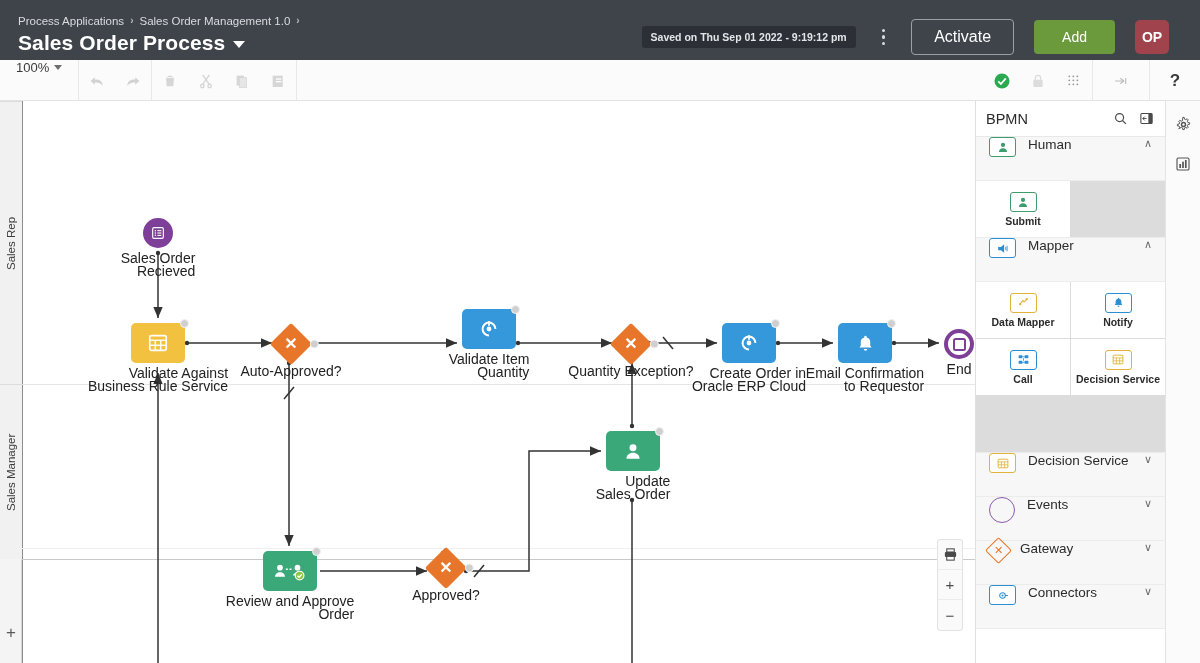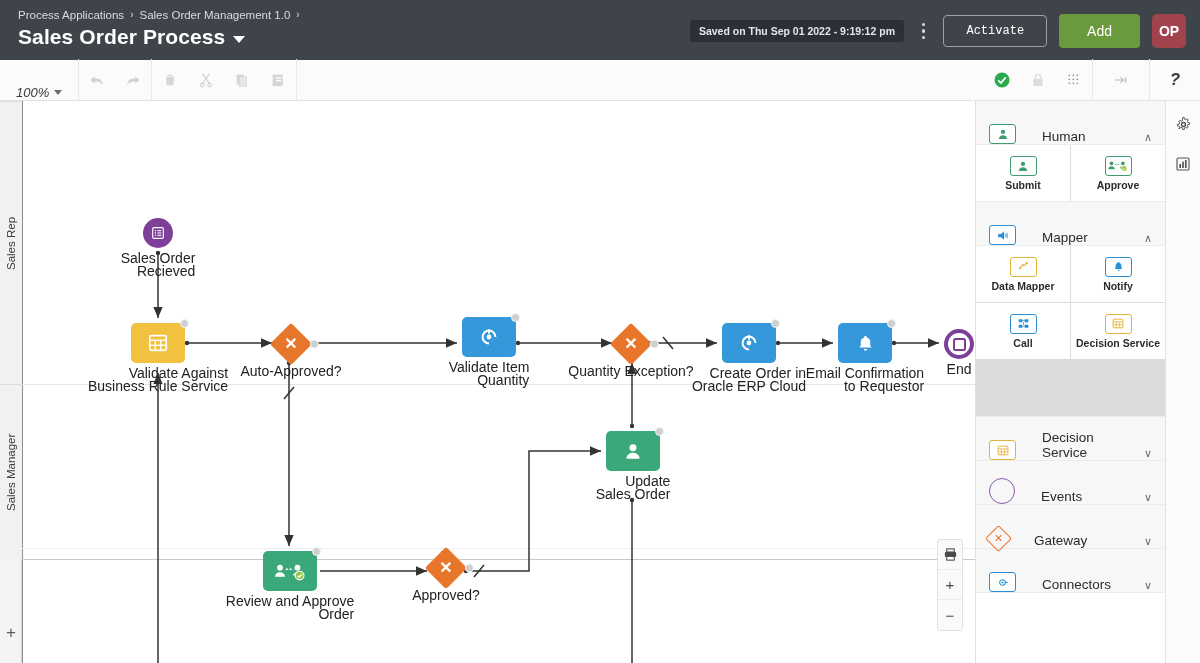--- a/index.html
+++ b/index.html
@@ -10,59 +10,59 @@
     overflow: hidden;
     font-family: "Liberation Sans", sans-serif;
     background: #ffffff;
   }
   #app { position: relative; width: 1200px; height: 663px; }
 
   
   .topbar {
     position: absolute; left:0; top:0; width:1200px; height:60px;
     background:#3f444b;
-    display:flex; align-items:flex-start; justify-content:space-between;
+    display:flex; align-items:center; justify-content:space-between;
   }
   .topbar-left { padding: 8px 0 0 18px; }
   .breadcrumb { display:flex; align-items:center; gap:6px;
     font-size:11.5px; color:#d9dcdf; line-height:14px; }
   .breadcrumb .crumb { cursor:pointer; }
   .breadcrumb .sep { font-size:10px; color:#b9bec4; font-weight:bold; }
   .title-row { display:flex; align-items:center; gap:8px; margin-top:3px; }
   .page-title { font-size:21px; font-weight:bold; color:#ffffff; letter-spacing:.1px;}
   .caret-down {
     width:0;height:0;border-left:6px solid transparent;border-right:6px solid transparent;
     border-top:7px solid #ffffff; margin-top:4px;
   }
-  .topbar-right { display:flex; align-items:center; gap:12px; padding: 14px 14px 0 0; }
+  .topbar-right { display:flex; align-items:center; gap:20px; padding: 14px 31px 0 0; }
   .saved-chip {
     background:#2c3036; color:#e3e6e9; font-size:10.5px; font-weight:bold;
     padding:5px 9px; border-radius:3px; white-space:nowrap;
   }
   .kebab { display:flex; flex-direction:column; gap:3px; padding: 0 6px; cursor:pointer;}
   .kebab i { width:3.5px;height:3.5px;border-radius:50%;background:#d8dbde; display:block;}
   .btn-activate {
     background:transparent; color:#fff; border:1px solid #9aa0a7; border-radius:4px;
-    font-size:12px; padding:8px 22px; cursor:pointer; font-family:Liberation Mono, monospace;
+    font-size:16px; padding:8px 22px; cursor:pointer; font-family:Liberation Sans, sans-serif;
   }
   .btn-add {
     background:#6a9a3c; color:#fff; border:none; border-radius:4px;
     font-size:14px; padding:9px 28px; cursor:pointer; font-family:inherit;
   }
   .avatar {
     width:34px;height:34px;border-radius:5px;background:#a0434c;color:#fff;
     display:flex;align-items:center;justify-content:center;font-size:14px;font-weight:bold;
     cursor:pointer;
   }
 
   
   .toolbar {
     position:absolute; left:0; top:60px; width:1200px; height:41px;
     background:#fbfbfb; border-bottom:1px solid #e3e3e3;
-    display:flex; align-items:flex-end;font-style:italic;
+    display:flex; align-items:flex-start;
   }
   .tb-zoom { display:flex;align-items:center;gap:5px;padding:0 16px;font-size:13px;color:#3a3a3a;cursor:pointer;}
   .tb-zoom .cd { width:0;height:0;border-left:4px solid transparent;border-right:4px solid transparent;border-top:5px solid #6d6d6d;}
   .tb-div { width:1px; height:41px; background:#e8e8e8; }
   .tb-btn {
     width:36px;height:41px;display:flex;align-items:center;justify-content:center;
     cursor:pointer;
   }
   .tb-spacer { flex:1; }
   svg.ic { display:block; }
@@ -148,21 +148,21 @@
     position:absolute; left:975px; top:101px; width:190px; height:562px;
     background:#ffffff; border-left:1px solid #e0e0e0; overflow:hidden;
   }
   .pal-head {
     height:36px; display:flex;align-items:center; padding:0 10px;
     border-bottom:1px solid #e8e8e8; gap:8px;
   }
   .pal-title { flex:1; font-size:14.5px; color:#2b2b2b; }
   .pal-ico { width:18px;height:18px;display:flex;align-items:center;justify-content:center;cursor:pointer;}
   .grp-head {
-    height:44px; display:flex;align-items:flex-end; gap:26px; padding:0 13px;
+    height:44px; display:flex;align-items:flex-start; gap:12px; padding:0 13px;
     background:#f7f7f7; border-bottom:1px solid #ececec; cursor:pointer;
   }
   .grp-head .gname { flex:1; font-size:13.5px; color:#2b2b2b; }
   .chev { font-size:11px; color:#6b6b6b; }
   .pal-grid { display:flex; flex-wrap:wrap; background:#dcdcdc; gap:1px; border-bottom:1px solid #ececec;font-weight:bold;}
   .pal-item {
     width:94px;height:56px;background:#fff;
     display:flex;flex-direction:column;align-items:center;justify-content:center;gap:3px;
     cursor:pointer;
   }
@@ -401,21 +401,21 @@
     </div>
 
     <div class="node" style="left:276px;top:228px">
       <div class="gw">
         <span class="badge" style="right:-6px;top:-6px;transform:rotate(-45deg)"></span>
         <div class="gw-x">✕</div>
       </div>
       <div class="label" style="top:36px">Auto-Approved?</div>
     </div>
 
-    <div class="node" style="left:462px;top:216px">
+    <div class="node" style="left:462px;top:208px">
       <div class="task" style="background:#3498db">
         <span class="badge"></span>
         <svg width="22" height="22" viewBox="0 0 24 24">
           <path d="M19 12a7 7 0 1 0-7 7" fill="none" stroke="#fff" stroke-width="2.2"></path>
           <circle cx="12" cy="12" r="2.6" fill="#fff"></circle>
           <rect x="11" y="3.5" width="2" height="5" fill="#fff"></rect>
         </svg>
       </div>
       <div class="label" style="top:44px">Validate Item<br>Quantity</div>
     </div>
@@ -501,54 +501,56 @@
             <rect x="3" y="8" width="18" height="8" rx="1.5" fill="#4a4a4a"></rect>
             <rect x="6" y="15" width="12" height="6" fill="#fff" stroke="#4a4a4a" stroke-width="1.7"></rect>
           </svg>
       </div>
       <div>+</div>
       <div>−</div>
     </div>
   </div>
 
   <div class="palette">
+    <div class="pal-head">
+      <span class="pal-title">BPMN</span>
+      <span class="pal-ico">
+        <svg width="15" height="15" viewBox="0 0 24 24">
+            <circle cx="10.5" cy="10.5" r="6.4" fill="none" stroke="#4a4a4a" stroke-width="1.9"></circle>
+            <line x1="15.2" y1="15.2" x2="20.5" y2="20.5" stroke="#4a4a4a" stroke-width="1.9"></line>
+          </svg>
+      </span>
+      <span class="pal-ico">
+        <svg width="15" height="15" viewBox="0 0 24 24">
+            <rect x="3" y="4" width="18" height="16" rx="1.6" fill="none" stroke="#4a4a4a" stroke-width="1.7"></rect>
+            <rect x="15" y="4" width="6" height="16" fill="#4a4a4a"></rect>
+            <path d="M6 12h6 M9 9l-3 3 3 3" stroke="#4a4a4a" stroke-width="1.5" fill="none"></path>
+          </svg>
+      </span>
+    </div>
 
     <div class="grp-head">
       <span class="sqico green">
         <svg width="14" height="14" viewBox="0 0 24 24">
             <circle cx="12" cy="8.4" r="3.6" fill="#3f9c6d"></circle>
             <path d="M5,20.5c0-3.9 3.1-6.4 7-6.4s7,2.5 7,6.4z" fill="#3f9c6d"></path>
           </svg>
       </span>
       <span class="gname">Human</span>
       <span class="chev">∧</span>
     </div>
     <div class="pal-grid">
       <div class="pal-item">
         <span class="sqico green">
           <svg width="14" height="14" viewBox="0 0 24 24">
               <circle cx="12" cy="8.4" r="3.6" fill="#3f9c6d"></circle>
               <path d="M5,20.5c0-3.9 3.1-6.4 7-6.4s7,2.5 7,6.4z" fill="#3f9c6d"></path>
             </svg>
         </span>
         <span class="nm">Submit</span>
-      </div>
-      <div class="pal-item">
-        <span class="sqico green">
-          <svg width="22" height="13" viewBox="0 0 40 24">
-            <circle cx="8" cy="8" r="3.4" fill="#3f9c6d"></circle>
-              <path d="M2 19c0-3.4 2.7-5.6 6-5.6s6 2.2 6 5.6z" fill="#3f9c6d"></path>
-            <line x1="15" y1="10" x2="24" y2="10" stroke="#3f9c6d" stroke-width="1.8" stroke-dasharray="2.4 2"></line>
-            <circle cx="29" cy="8" r="3.4" fill="#3f9c6d"></circle>
-              <path d="M23.5 17.5c.4-2.6 2.8-4.1 5.5-4.1 2.2 0 4.2 1 5.2 2.8z" fill="#3f9c6d"></path>
-            <circle cx="31.5" cy="17.5" r="5" fill="#8dc63f" stroke="#fff" stroke-width="1.2"></circle>
-            <path d="M29.2 17.6 l1.8 1.8 l3.2-3.5" stroke="#fff" stroke-width="1.6" fill="none"></path>
-          </svg>
-        </span>
-        <span class="nm">Approve</span>
       </div>
     </div>
 
     <div class="grp-head">
       <span class="sqico blue">
         <svg width="15" height="13" viewBox="0 0 24 24">
             <path d="M4 9 L9 9 L15 4 L15 20 L9 15 L4 15 Z" fill="#2a8fd4"></path>
             <path d="M18 9v6 M20.5 7v10" stroke="#2a8fd4" stroke-width="1.6"></path>
           </svg>
       </span>

